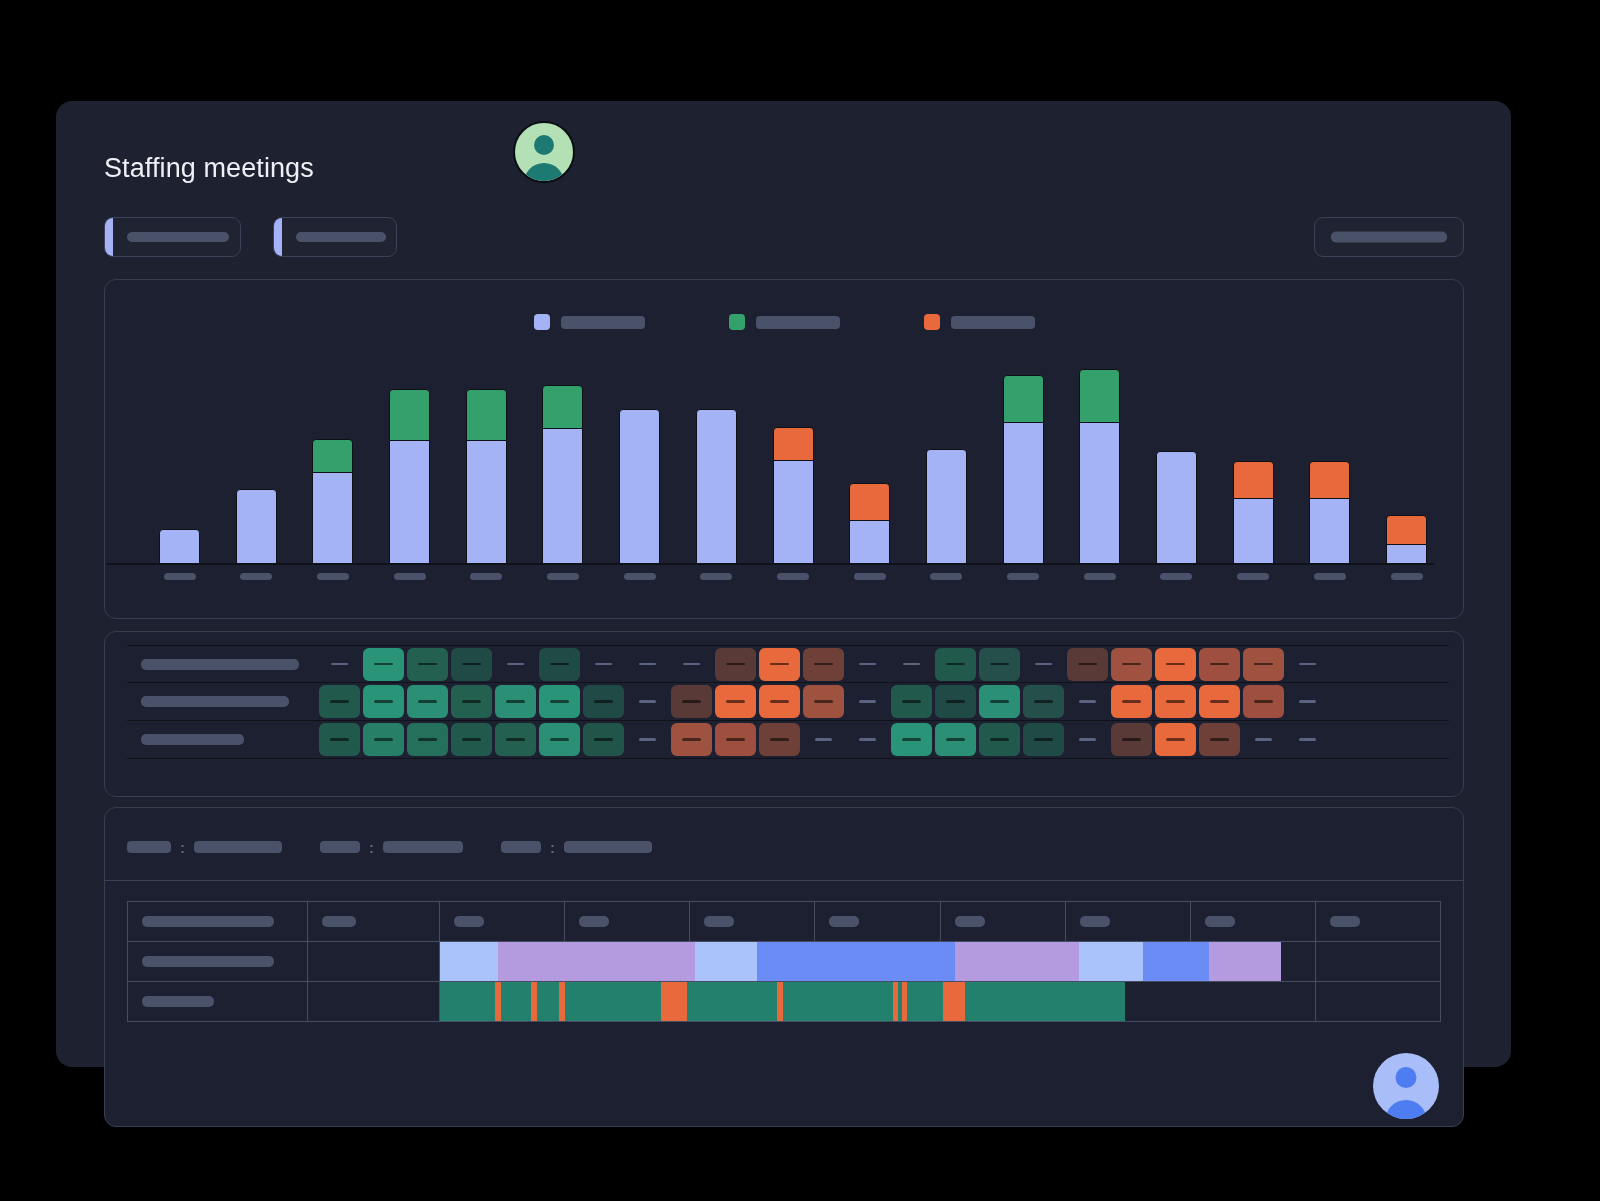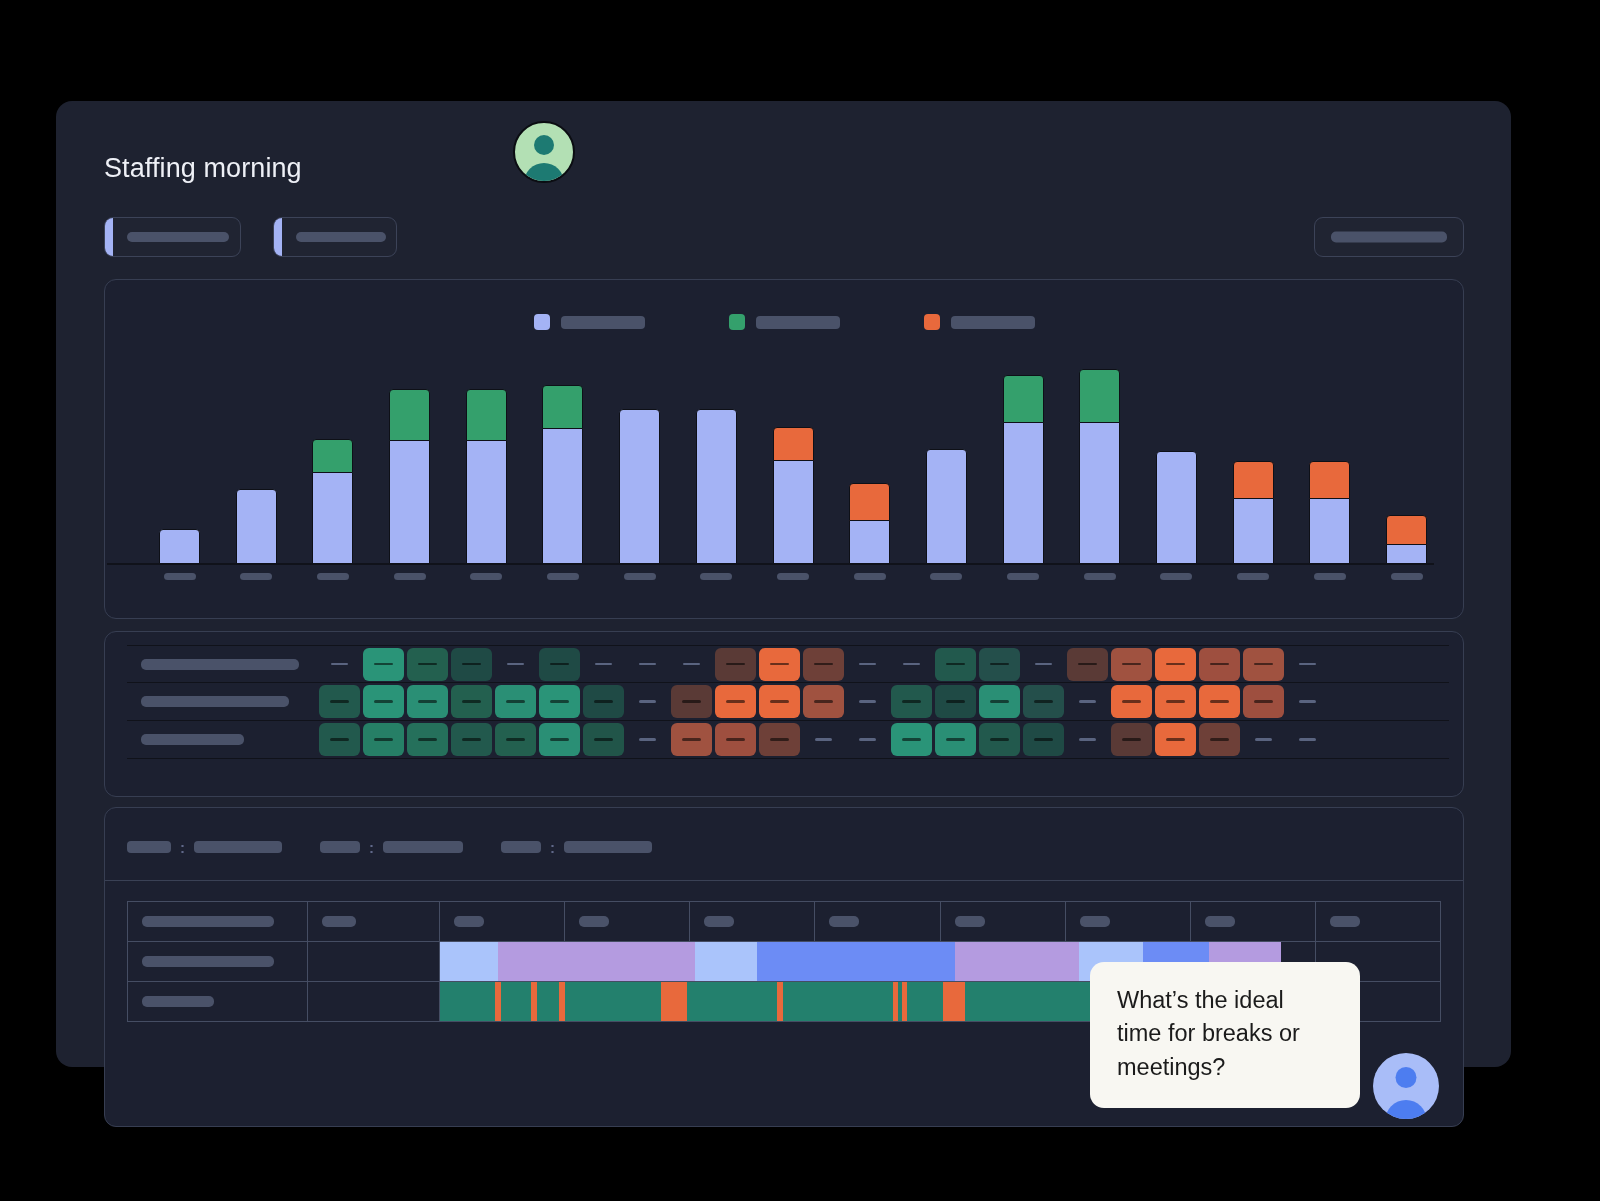--- a/index.html
+++ b/index.html
@@ -253,21 +253,21 @@
     background: #4d7df0;
   }
 </style>
 </head>
 <body>
 
 <div id="stage">
 
   <div class="app-panel">
 
-    <div class="page-title">Staffing morning</div>
+    <div class="page-title">Staffing meetings</div>
 
     <div class="avatar-top">
       <div class="head"></div>
       <div class="body"></div>
     </div>
 
     <div class="chip" id="chip1">
       <div class="accent"></div>
       <div class="ph"></div>
     </div>
@@ -759,20 +759,19 @@
                 </tr>
               </tbody>
           </table>
         </div>
       </div>
     </div>
 
   </div>
 
 
-  <div class="bubble" id="bubble-bot">What’s the ideal time for breaks or meetings?</div>
 
   <div class="avatar-bot">
     <div class="head"></div>
     <div class="body"></div>
   </div>
 
 </div>
 
 </body></html>

